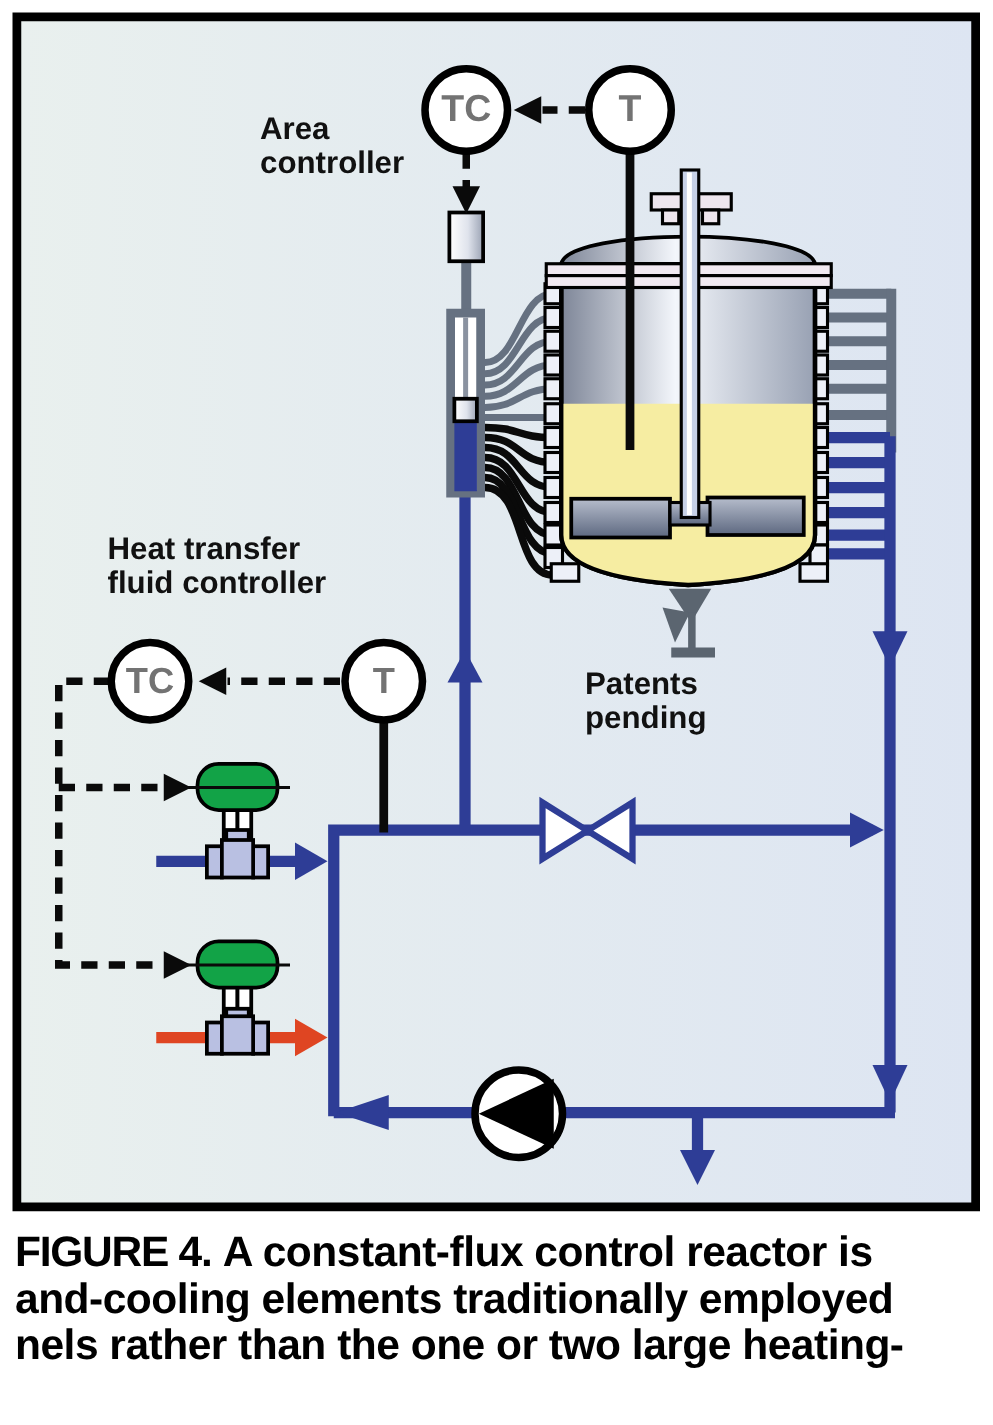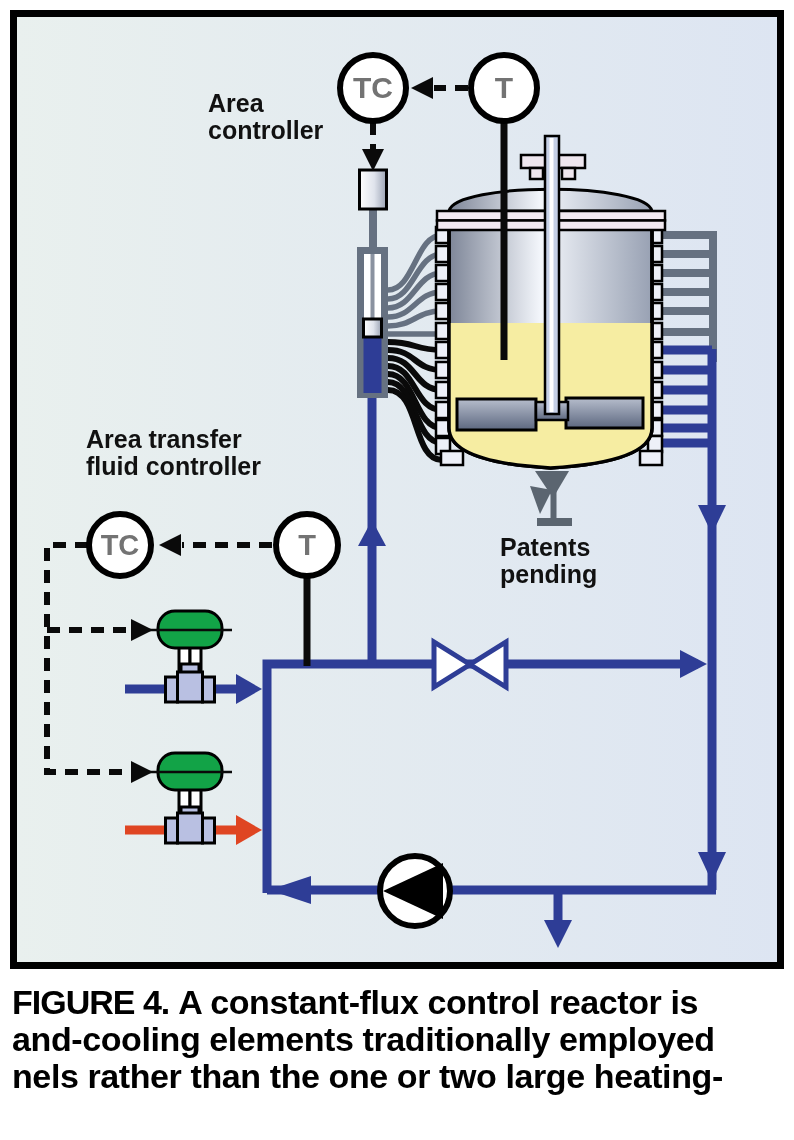--- a/index.html
+++ b/index.html
@@ -233,23 +233,23 @@
   </div>
   <div class="instr small" style="left:86px;top:511px;">
     <span>TC</span>
   </div>
   <div class="instr small" style="left:273px;top:511px;">
     <span>T</span>
   </div>
 
   <div class="label lbl-24" style="left:208px;top:66px;margin-top:24px;">Area
 controller</div>
-  <div class="label lbl-24" style="left:86px;top:426px;">Area transfer
+  <div class="label lbl-24" style="left:86px;top:426px;">Heat transfer
 fluid controller</div>
-  <div class="label lbl-24" style="left:500px;top:534px;">Patents
+  <div class="label lbl-24" style="left:468px;top:534px;">Patents
 pending</div>
 
   <div class="caption">
     <div class="line">
       <span class="lead">FIGURE 4.</span><span>A constant-flux control reactor is</span>
     </div>
     <div class="line">and-cooling elements traditionally employed</div>
     <div class="line">nels rather than the one or two large heating-</div>
   </div>
 

